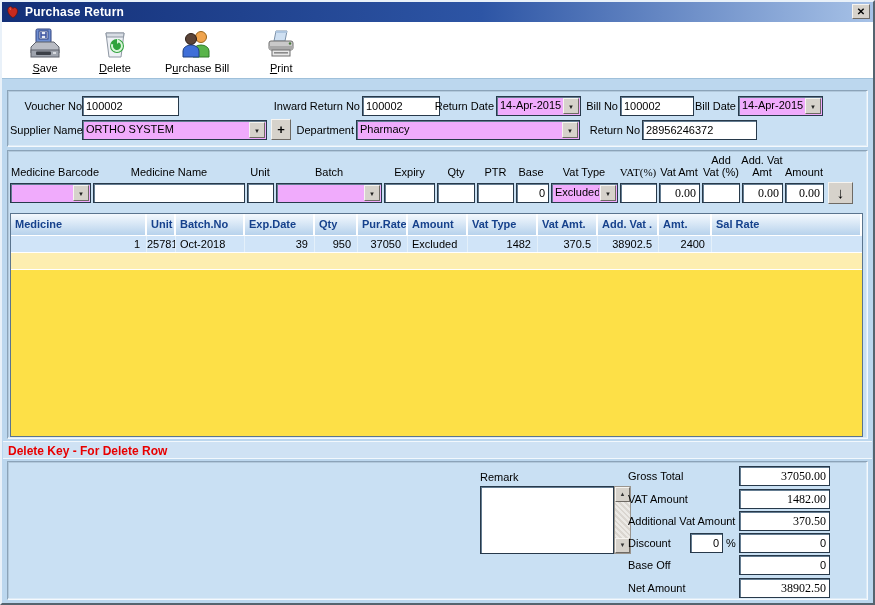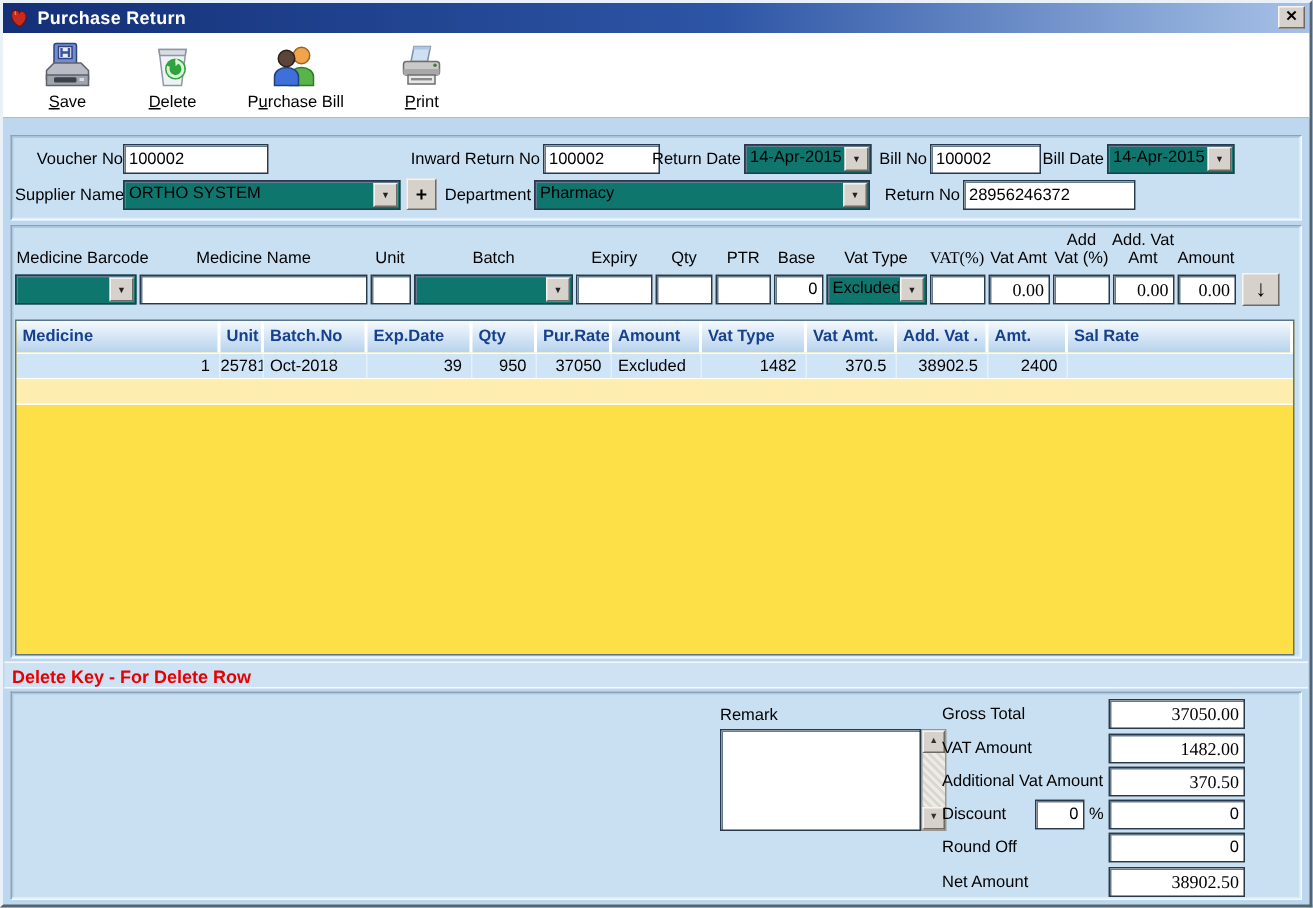--- a/index.html
+++ b/index.html
@@ -33,21 +33,21 @@
     border:1px solid; border-color:#8ba3b8 #f4f9fd #f4f9fd #8ba3b8;
     box-shadow:inset -1px -1px 0 #dcebf7, inset 1px 1px 0 #b2c9dc; }
   .lbl { position:absolute; height:14px; line-height:14px; white-space:nowrap; }
   .lbl.r { text-align:right; }
   .lbl.c { text-align:center; }
   .tb { position:absolute; height:20px; background:#fff; border:1px solid #27394a;
     box-shadow:inset 1px 1px 0 #647c91; padding:0 3px; font:11px "Liberation Sans",sans-serif;
     outline:none; }
   .tb.num { text-align:right; }
   .tb.ro { color:#000000; font-family:Liberation Serif, serif; font-size:12px; text-align:right; }
-  .combo { position:absolute; height:20px; background:#0f766e; border:1px solid #27394a;
+  .combo { position:absolute; height:20px; background:#f0abfc; border:1px solid #27394a;
     box-shadow:inset 1px 1px 0 #647c91; }
   .combo .cval { position:absolute; left:3px; top:2px; right:18px; white-space:nowrap; overflow:hidden; }
   .combo .carr { position:absolute; right:1px; top:1px; bottom:1px; width:16px;
     background:#d6d2cb; border:1px solid; border-color:#f6f4f0 #6e6a64 #6e6a64 #f6f4f0;
     font-size:6px; text-align:center; line-height:16px; color:#222; }
   .pushbtn { position:absolute; background:#d6d2cb; border:1px solid; border-color:#f6f4f0 #6e6a64 #6e6a64 #f6f4f0;
     text-align:center; font-weight:bold; }
 
   
   .grid { position:absolute; left:2px; top:62px; width:853px; height:224px;
@@ -264,20 +264,20 @@
     <input class="tb ro" style="left: 731px; top: 27px; width: 91px;" readonly="" value="1482.00">
 
     <span class="lbl" style="left:620px;top:52px; width:112px;">Additional Vat Amount</span>
     <input class="tb ro" style="left: 731px; top: 49px; width: 91px;" readonly="" value="370.50">
 
     <span class="lbl" style="left:620px;top:74px; width:60px;">Discount</span>
     <input class="tb num" style="left: 682px; top: 71px; width: 33px;" value="0">
     <span class="lbl" style="left:718px;top:74px; width:12px;">%</span>
     <input class="tb num" style="left: 731px; top: 71px; width: 91px;" value="0">
 
-    <span class="lbl" style="left:620px;top:96px; width:112px;">Round Off</span>
+    <span class="lbl" style="left:620px;top:96px; width:112px;">Base Off</span>
     <input class="tb num" style="left: 731px; top: 93px; width: 91px;" value="0">
 
     <span class="lbl" style="left:620px;top:119px; width:112px;">Net Amount</span>
     <input class="tb ro" style="left: 731px; top: 116px; width: 91px;" readonly="" value="38902.50">
   </div>
 
 </div>
 
 </body></html>

